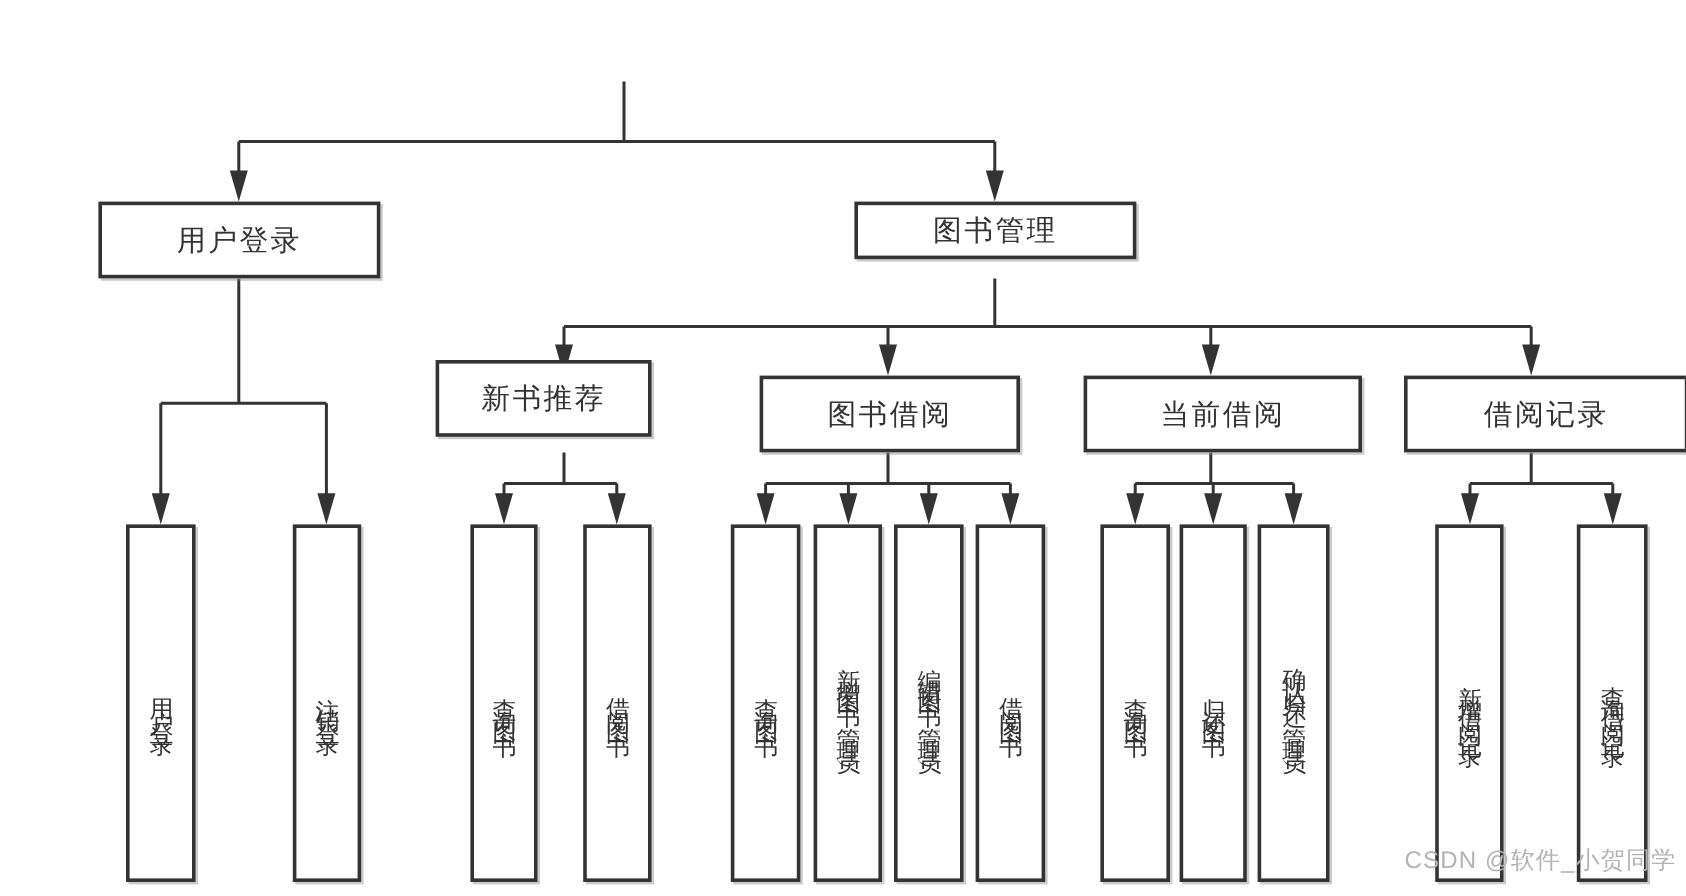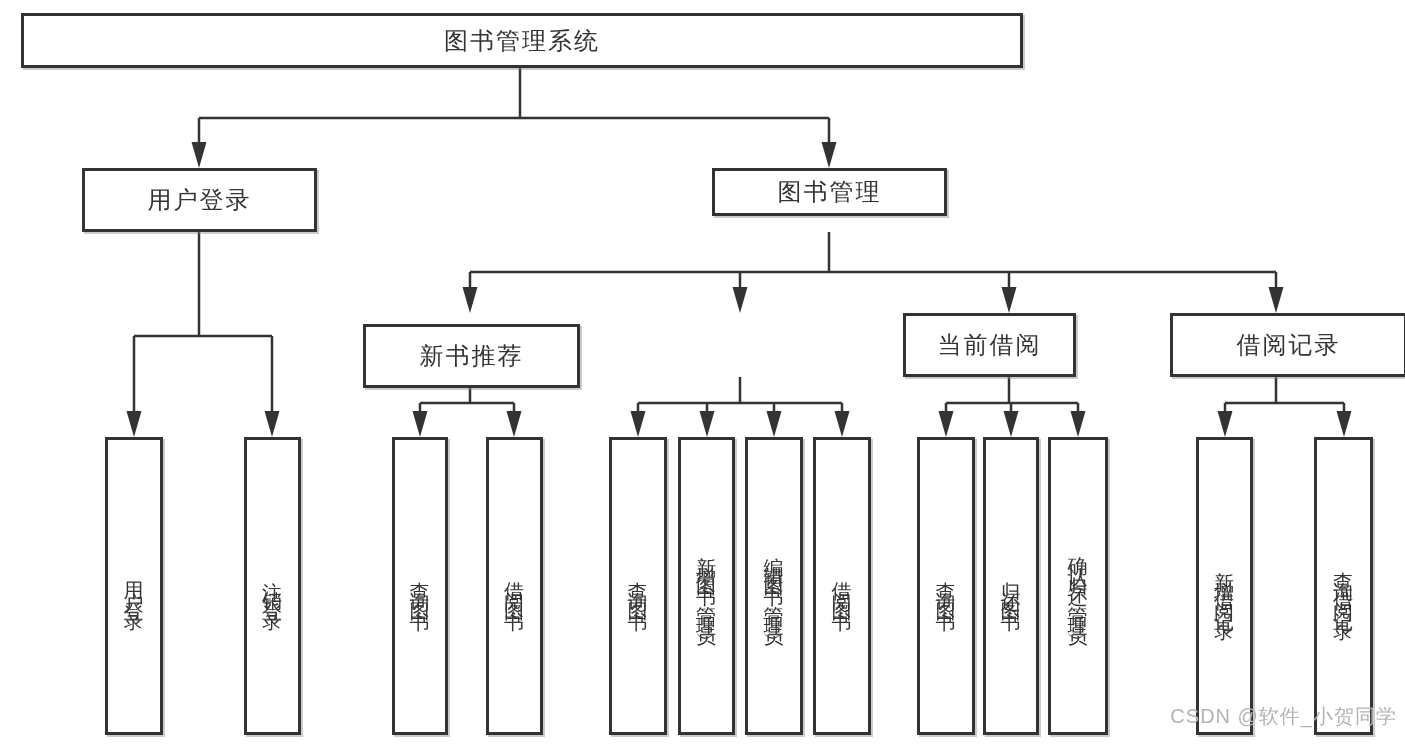--- a/index.html
+++ b/index.html
@@ -94,35 +94,35 @@
       <polygon points="1003.5,411 1018.5,411 1011,437"></polygon>
       <polygon points="1070.5,411 1085.5,411 1078,437"></polygon>
     </g>
     <g>
       <path d="M1276 377 V403 M1225 403 H1344 M1225 403 V414 M1344 403 V414"></path>
       <polygon points="1217.5,411 1232.5,411 1225,437"></polygon>
       <polygon points="1336.5,411 1351.5,411 1344,437"></polygon>
     </g>
   </svg>
 
-  <div class="hbox" style="left:21px;top:13px;width:1002px;height:55px;">
-    <span>图书管理系统</span>
-  </div>
 
   <div class="hbox" style="left:82px;top:168px;width:235px;height:64px;">
     <span>用户登录</span>
   </div>
   <div class="hbox" style="left:712px;top:168px;width:235px;height:48px;">
     <span>图书管理</span>
   </div>
 
-  <div class="hbox" style="left:363px;top:324px;width:217px;height:64px;">
+  <div class="hbox" style="left:363px;top:300px;width:180px;height:64px;">
     <span>新书推荐</span>
   </div>
-  <div class="hbox" style="left:903px;top:313px;width:173px;height:64px;">
+  <div class="hbox" style="left:633px;top:313px;width:217px;height:64px;">
+    <span>图书借阅</span>
+  </div>
+  <div class="hbox" style="left:903px;top:313px;width:232px;height:64px;">
     <span>当前借阅</span>
   </div>
   <div class="hbox" style="left:1170px;top:313px;width:237px;height:64px;">
     <span>借阅记录</span>
   </div>
 
   <div class="vbox" style="left:105px;top:437px;width:58px;height:298px;">
     <span>用户登录</span>
   </div>
   <div class="vbox" style="left:244px;top:437px;width:57px;height:298px;">

